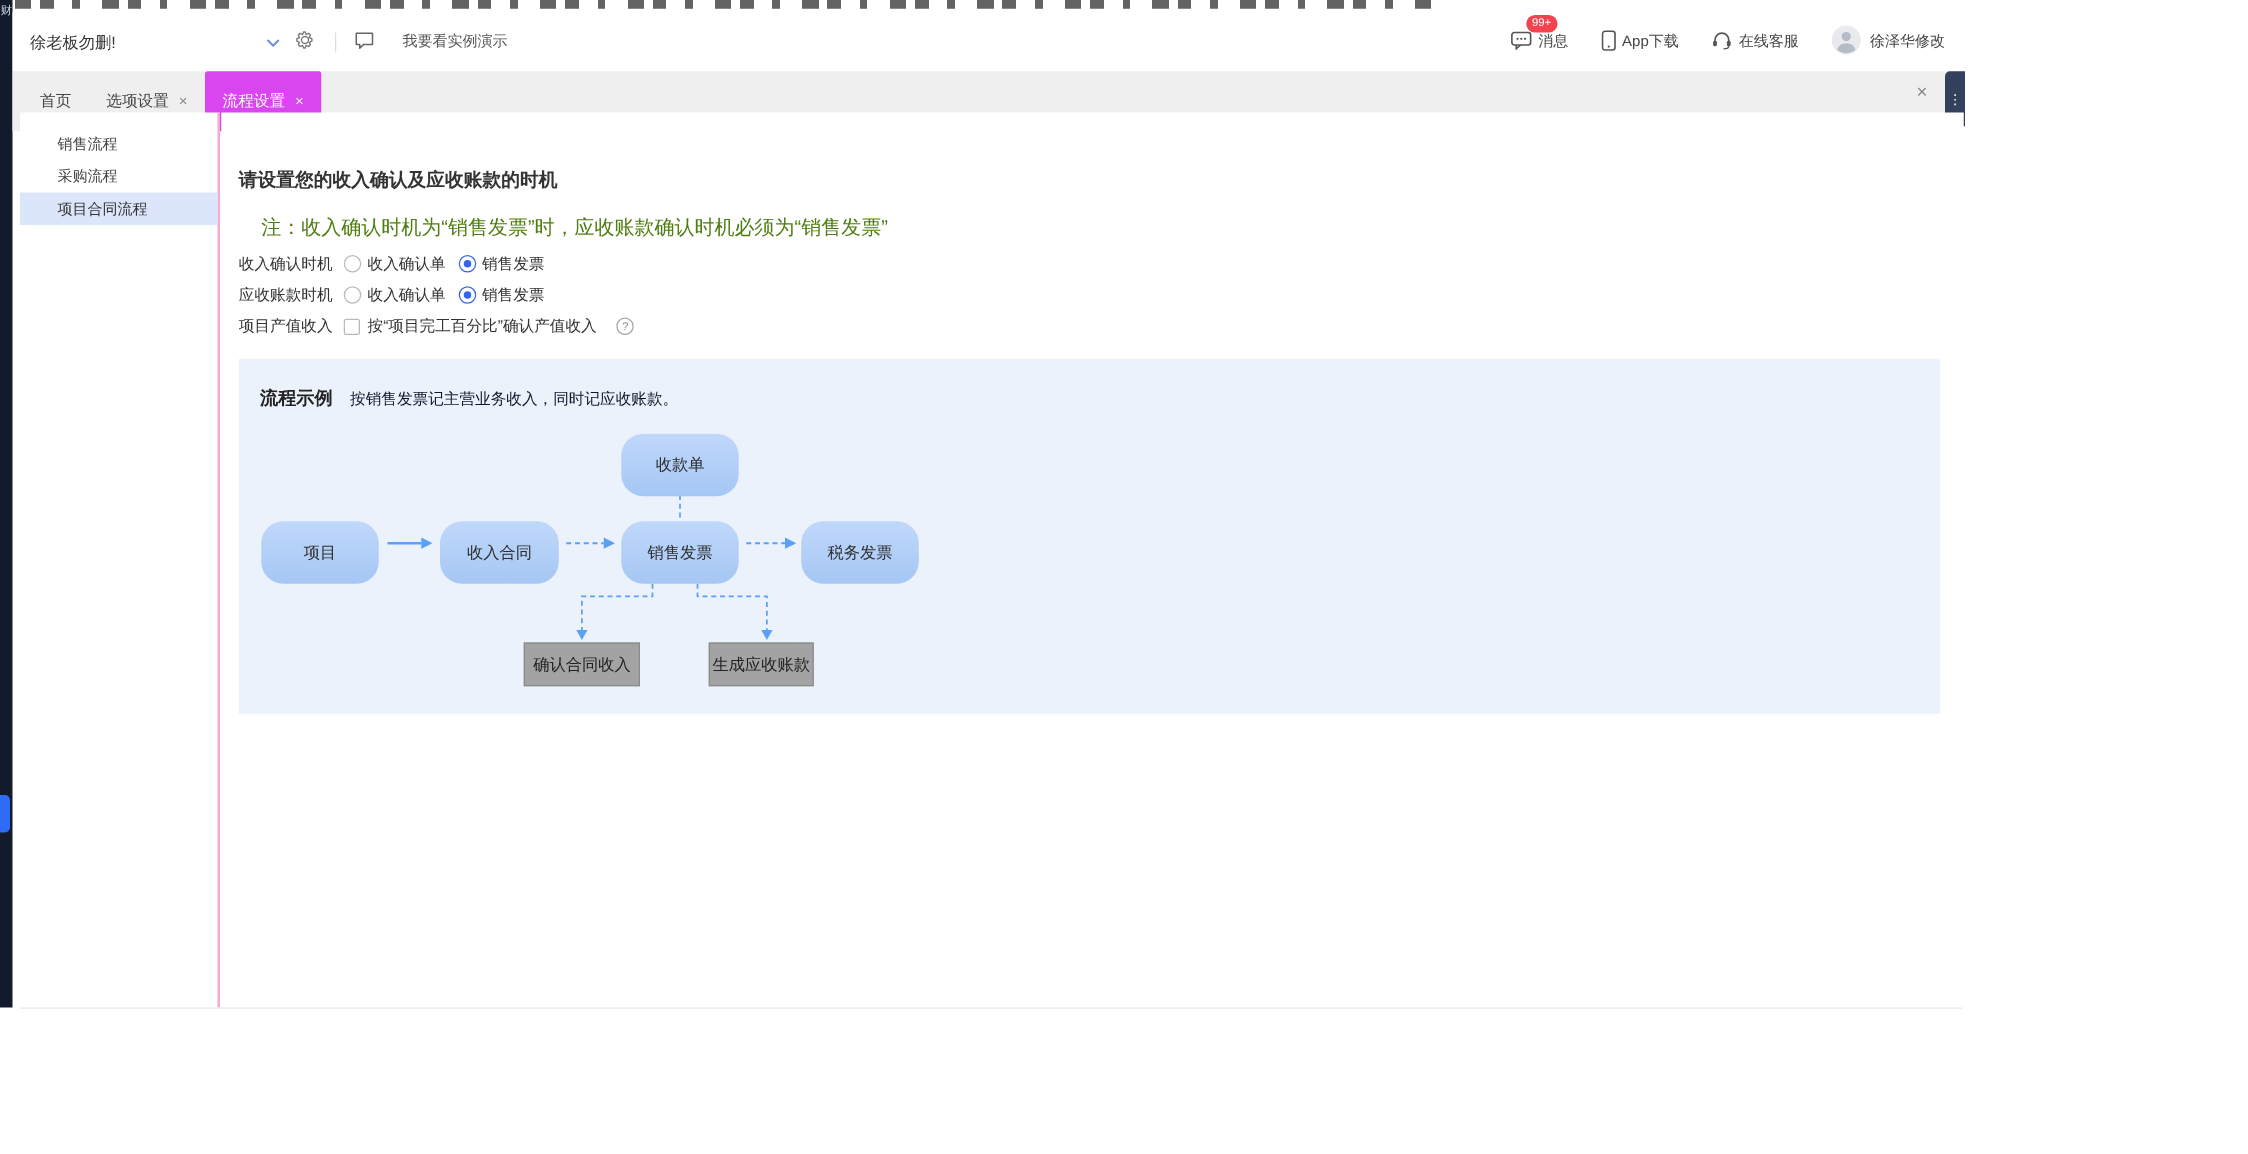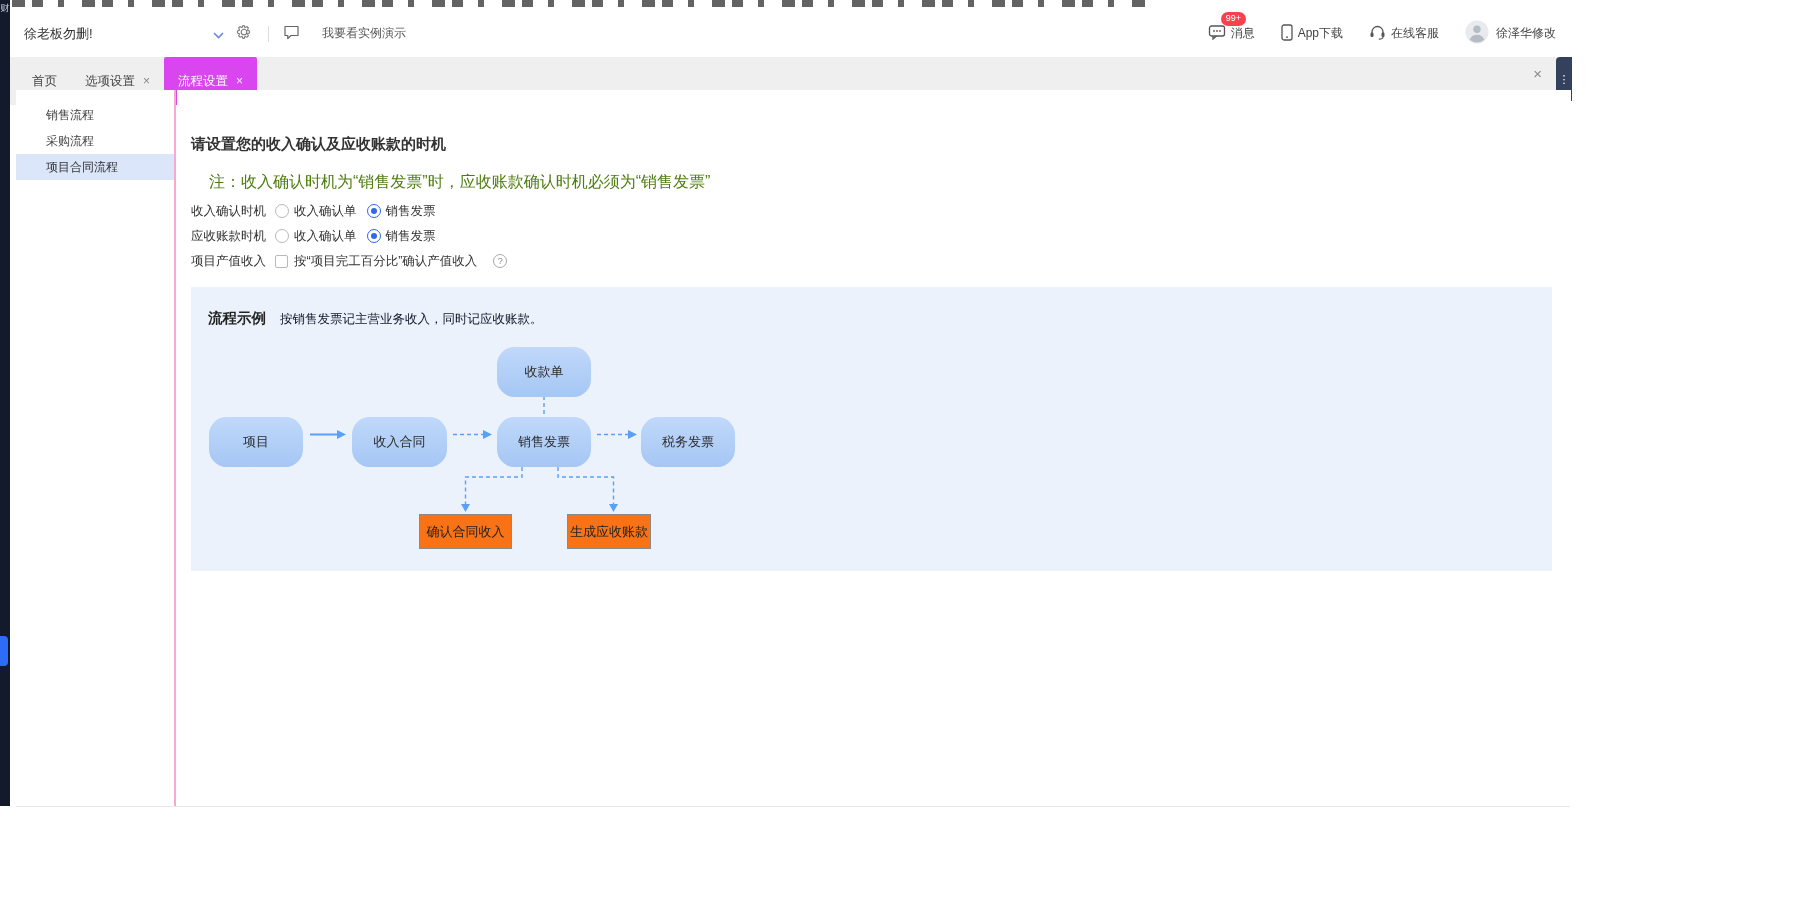--- a/index.html
+++ b/index.html
@@ -56,21 +56,21 @@
   .checkbox{width:13px;height:13px;border:1px solid #b9b9b9;border-radius:2px;background:#fff;display:inline-block;margin-right:6px;flex:0 0 auto;cursor:pointer}
   .help{width:14px;height:14px;border:1px solid #a8a8a8;border-radius:50%;color:#8b8b8b;font-size:9px;display:inline-flex;align-items:center;justify-content:center;margin-left:6px;cursor:pointer}
 
   
   .flow-panel{position:absolute;left:14px;top:197px;width:1361px;height:284px;background:#ecf2fc}
   .flow-head{position:absolute;left:17px;top:22px;display:flex;align-items:flex-end}
   .flow-title{font-size:14.5px;font-weight:bold;color:#222;margin-right:14px}
   .flow-desc{font-size:12.5px;color:#0f172a}
   .connectors{position:absolute;left:0;top:0}
   .node{position:absolute;height:50px;border-radius:17.5px;background:linear-gradient(#c0d8fa,#a5c7f4);display:flex;align-items:center;justify-content:center;font-size:13px;color:#2d2d2d}
-  .fbox{position:absolute;height:35px;background:#f97316;border:1px solid #8a8a8a;display:flex;align-items:center;justify-content:center;font-size:13px;color:#222}
+  .fbox{position:absolute;height:35px;background:#a3a3a3;border:1px solid #8a8a8a;display:flex;align-items:center;justify-content:center;font-size:13px;color:#222}
 
   .app-bottom-border{position:absolute;left:16px;top:806px;width:1554px;height:1px;background:#e8e8e8}
 </style>
 </head>
 <body>
 
 <div class="left-strip">
   <span class="strip-char">财</span>
 </div>
 <div class="strip-marker"></div>

